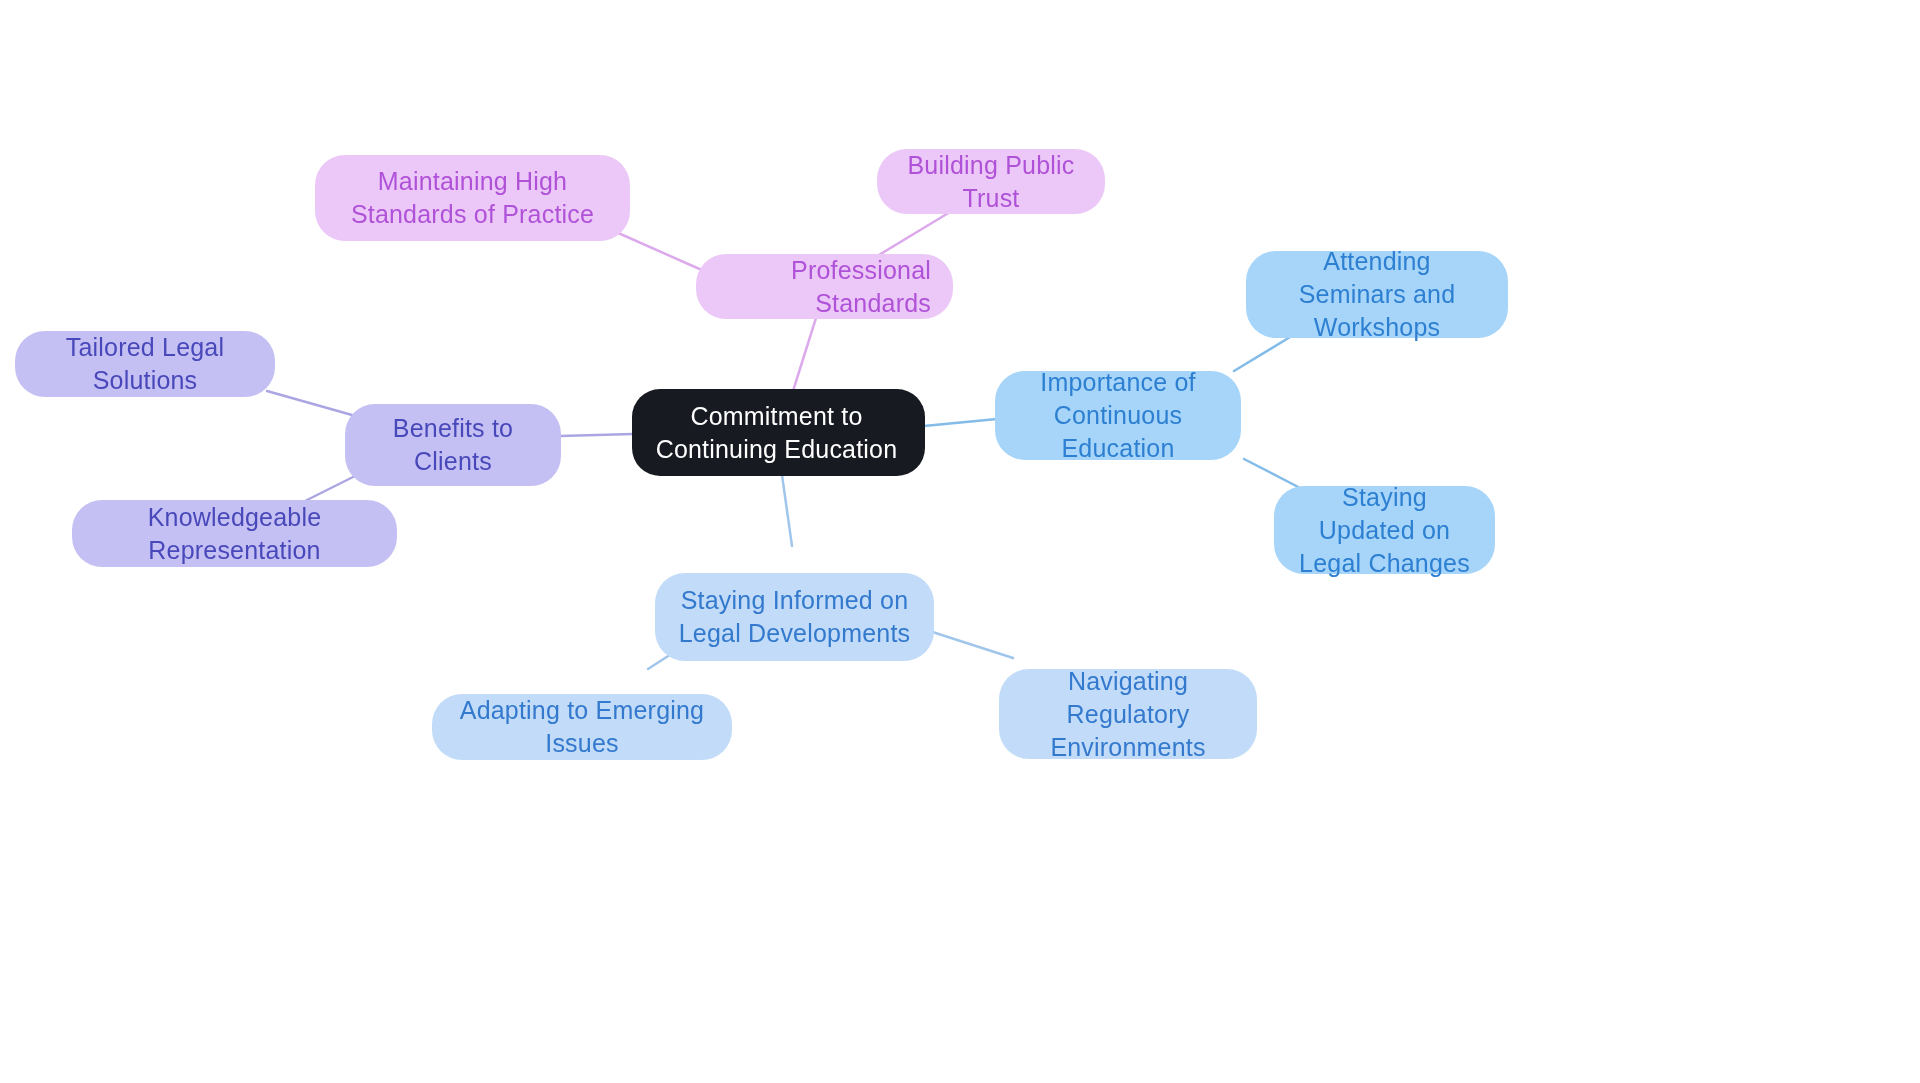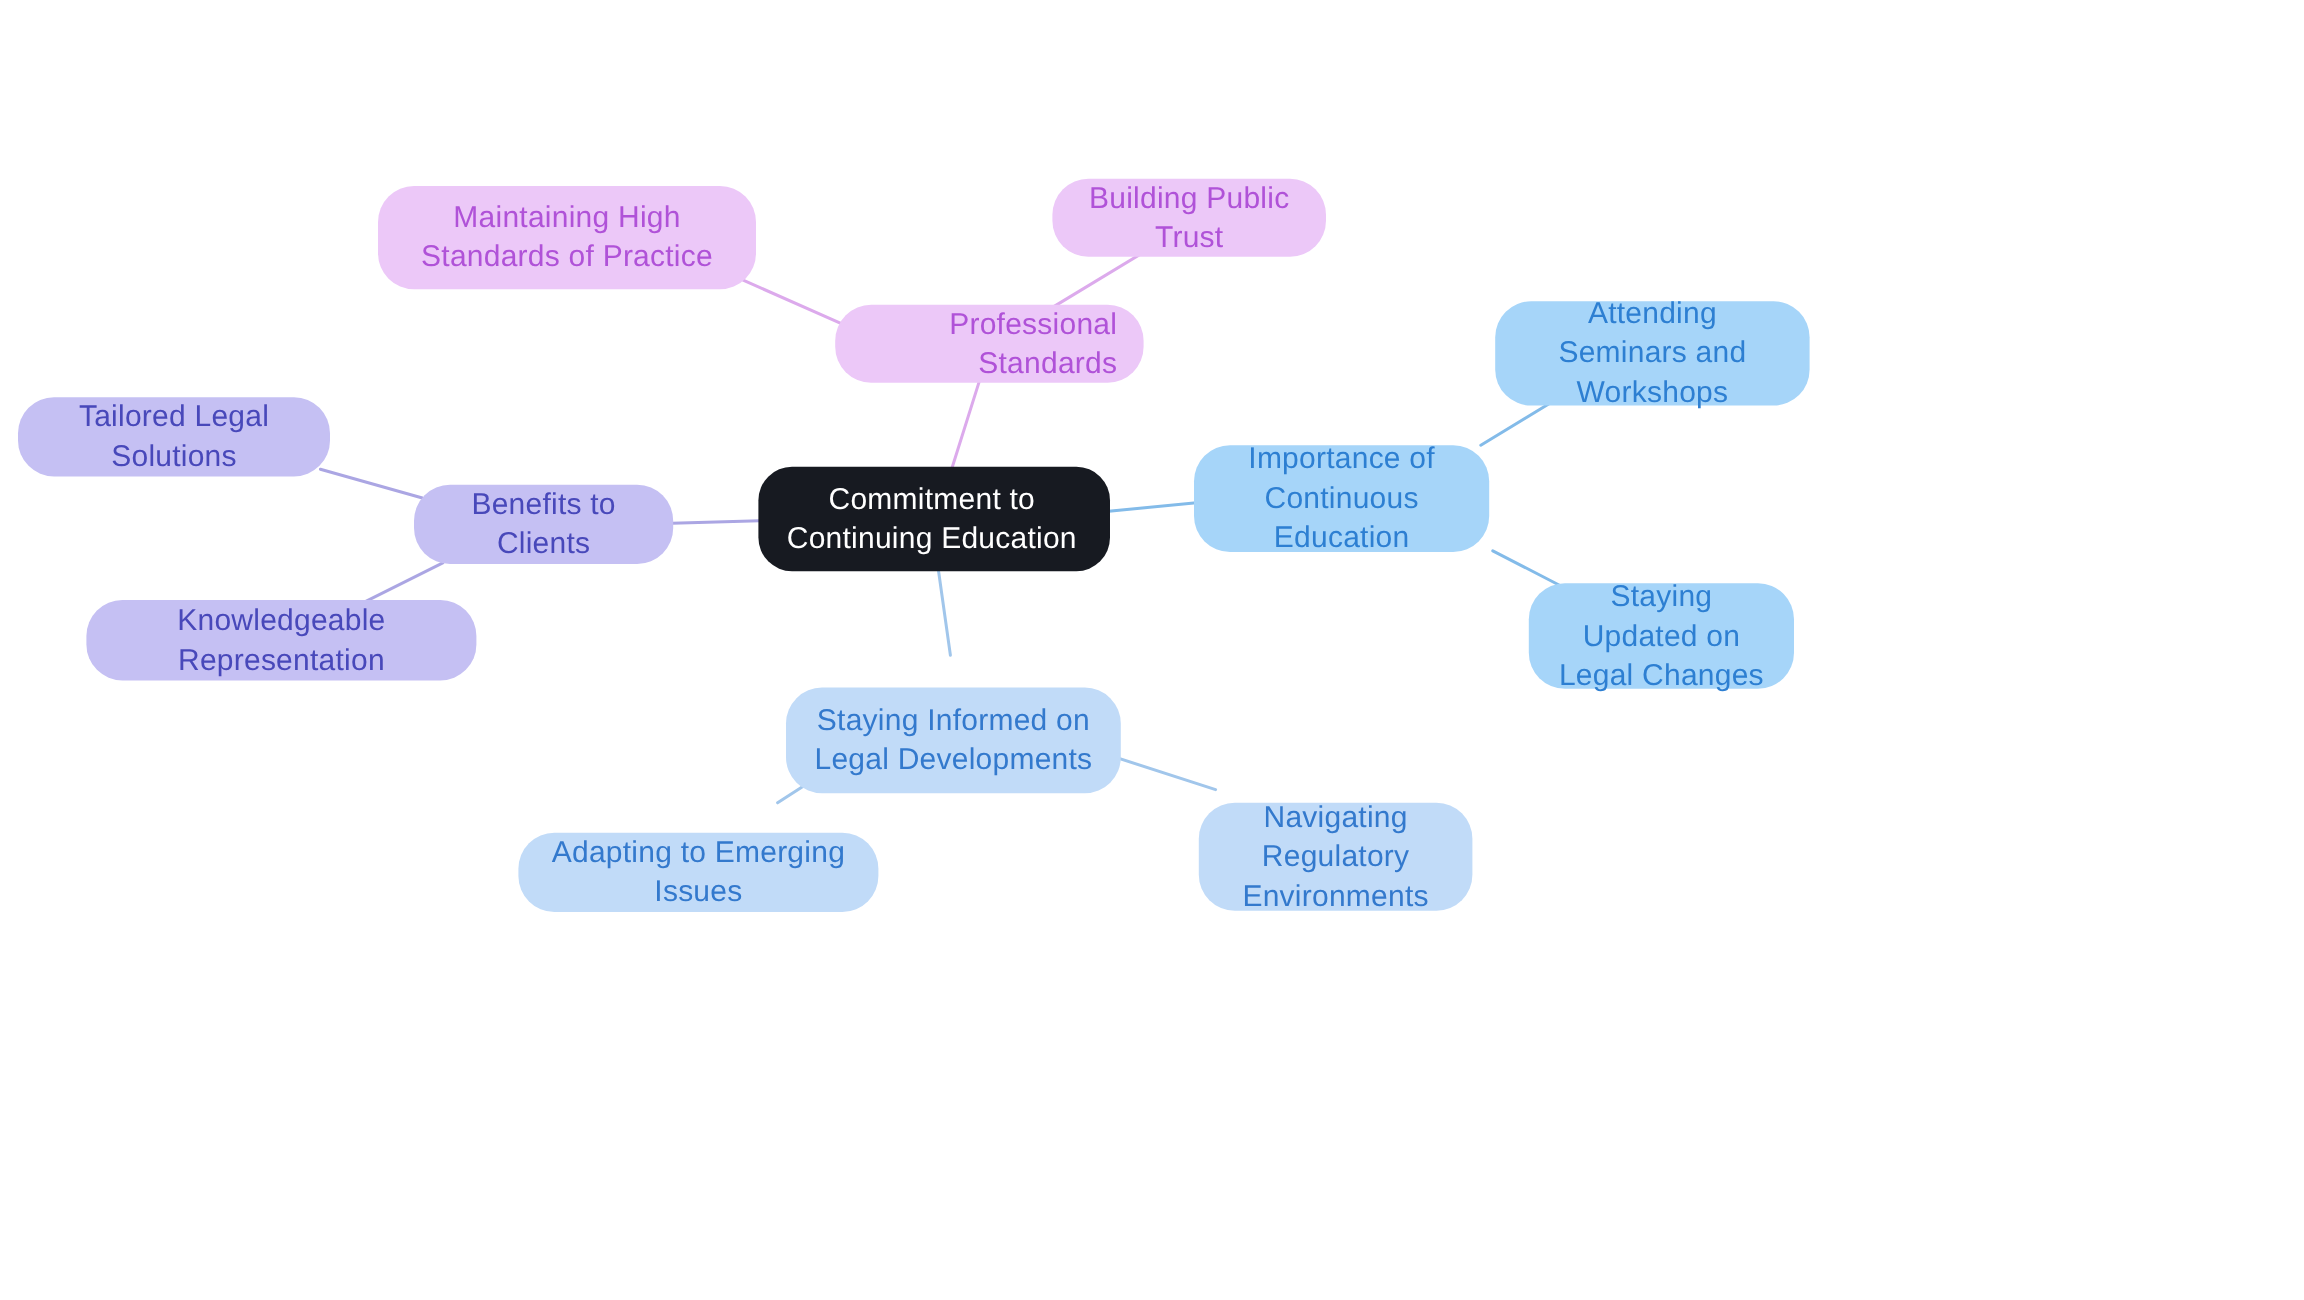--- a/index.html
+++ b/index.html
@@ -50,28 +50,28 @@
   .n-ps     { left: 696px;  top: 254px; width: 257px; height: 65px; text-align: right; }
   .n-mhs    { left: 315px;  top: 155px; width: 315px; height: 86px; }
   .n-bpt    { left: 877px;  top: 149px; width: 228px; height: 65px; }
   
   .c-blue   { background: #a6d5f9; color: #2d7fd2; }
   .n-imp    { left: 995px;  top: 371px; width: 246px; height: 89px; }
   .n-asw    { left: 1246px; top: 251px; width: 262px; height: 87px; }
   .n-sulc   { left: 1274px; top: 486px; width: 221px; height: 88px; }
   
   .c-lav    { background: #c5c0f3; color: #4848ba; }
-  .n-bc     { left: 345px;  top: 404px; width: 216px; height: 66px; align-items: center; }
+  .n-bc     { left: 345px;  top: 404px; width: 216px; height: 82px; align-items: center; }
   .n-tls    { left: 15px;   top: 331px; width: 260px; height: 66px; }
   .n-kr     { left: 72px;   top: 500px; width: 325px; height: 67px; }
   
   .c-pale   { background: #c1dbf8; color: #3379cd; margin-top: 28px; }
   .n-si     { left: 655px;  top: 545px; width: 279px; height: 88px; }
   .n-aei    { left: 432px;  top: 666px; width: 300px; height: 66px; }
-  .n-nre    { left: 999px;  top: 641px; width: 228px; height: 90px; }
+  .n-nre    { left: 999px;  top: 641px; width: 258px; height: 90px; }
 </style>
 </head>
 <body>
 
 <div class="canvas">
 
   <svg class="edges" viewBox="0 0 1920 1083" xmlns="http://www.w3.org/2000/svg" fill="none" stroke-width="2.5" stroke-linecap="round">
 
     <line x1="793" y1="391" x2="816" y2="318" stroke="#dcaaec"></line>
     <line x1="704" y1="271" x2="616" y2="232" stroke="#dcaaec"></line>

